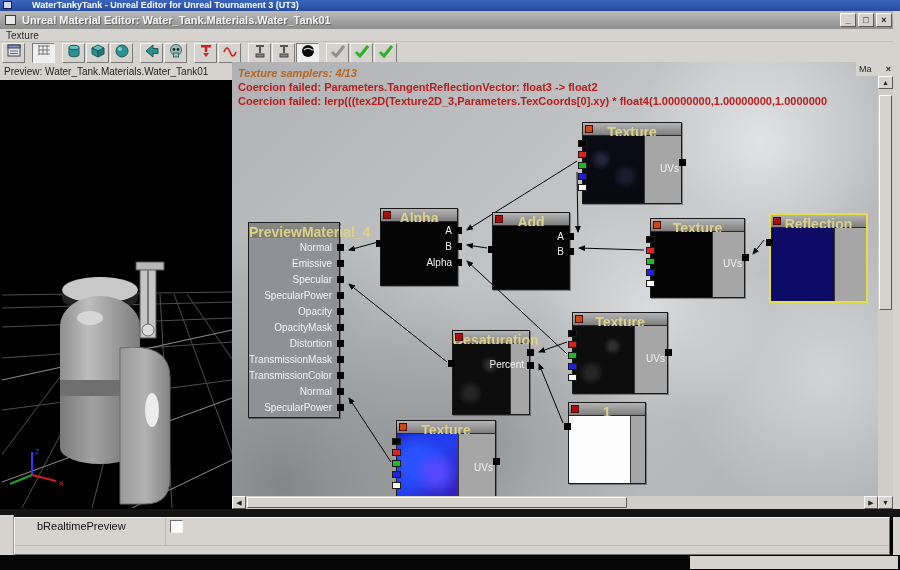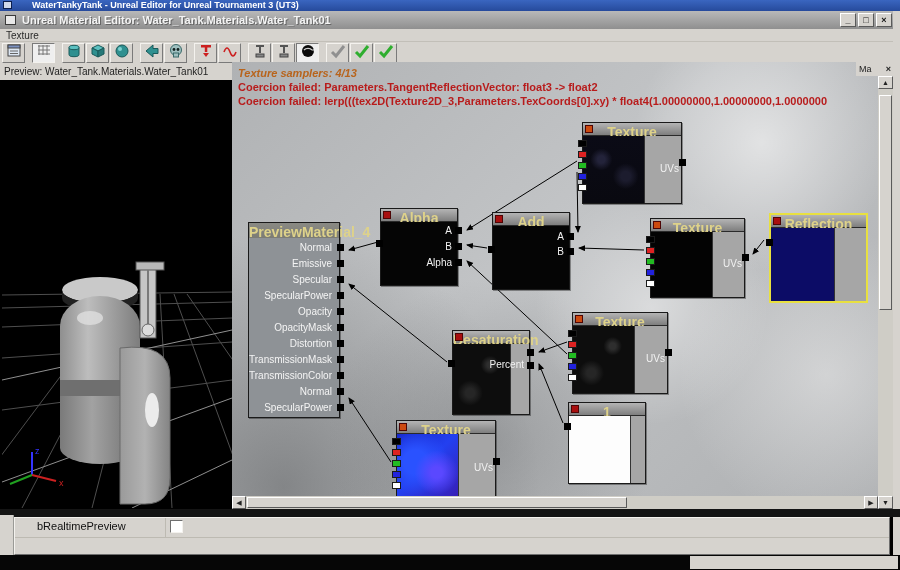--- a/index.html
+++ b/index.html
@@ -113,21 +113,21 @@
   .right-border { position:absolute; left:893px; top:11px; width:7px; height:559px; background:#d6d3ce; }
 
   
   .dark-strip { position:absolute; left:0; top:509px; width:900px; height:8px; background:#141414; }
   .vtab-left { position:absolute; left:0; top:515px; width:14px; height:55px; background:#d6d3ce;
     overflow:hidden; border-right:1px solid #9a9a96; }
   .vtab-left span { position:absolute; left:-20px; top:26px; transform:rotate(-90deg); transform-origin:center;
     display:block; width:60px; font-size:8px; color:#222; white-space:nowrap; }
   .props { position:absolute; left:14px; top:517px; width:876px; height:38px; background:#d6d3ce;
     border:1px solid; border-color:#f4f2ee #6e6e6e #6e6e6e #f4f2ee; }
-  .prow { position:relative; height:20px; border-bottom:1px solid #bdbab2; font-size:11px; color:#111; }
+  .prow { position:relative; height:28px; border-bottom:1px solid #bdbab2; font-size:11px; color:#111; }
   .prow .plabel { position:absolute; left:22px; top:2px; }
   .prow .pdiv { position:absolute; left:150px; top:0; width:1px; height:100%; background:#bdbab2; }
   .checkbox { position:absolute; left:155px; top:2px; width:13px; height:13px; background:#fff;
     border:1px solid; border-color:#6e6e6e #f4f2ee #f4f2ee #6e6e6e; }
   .bottombar { position:absolute; left:0; top:555px; width:900px; height:15px; background:#060606; }
   .bottombar .grayseg { position:absolute; left:690px; top:1px; width:208px; height:13px; background:#d6d3ce; }
 </style>
 </head>
 <body>
 

